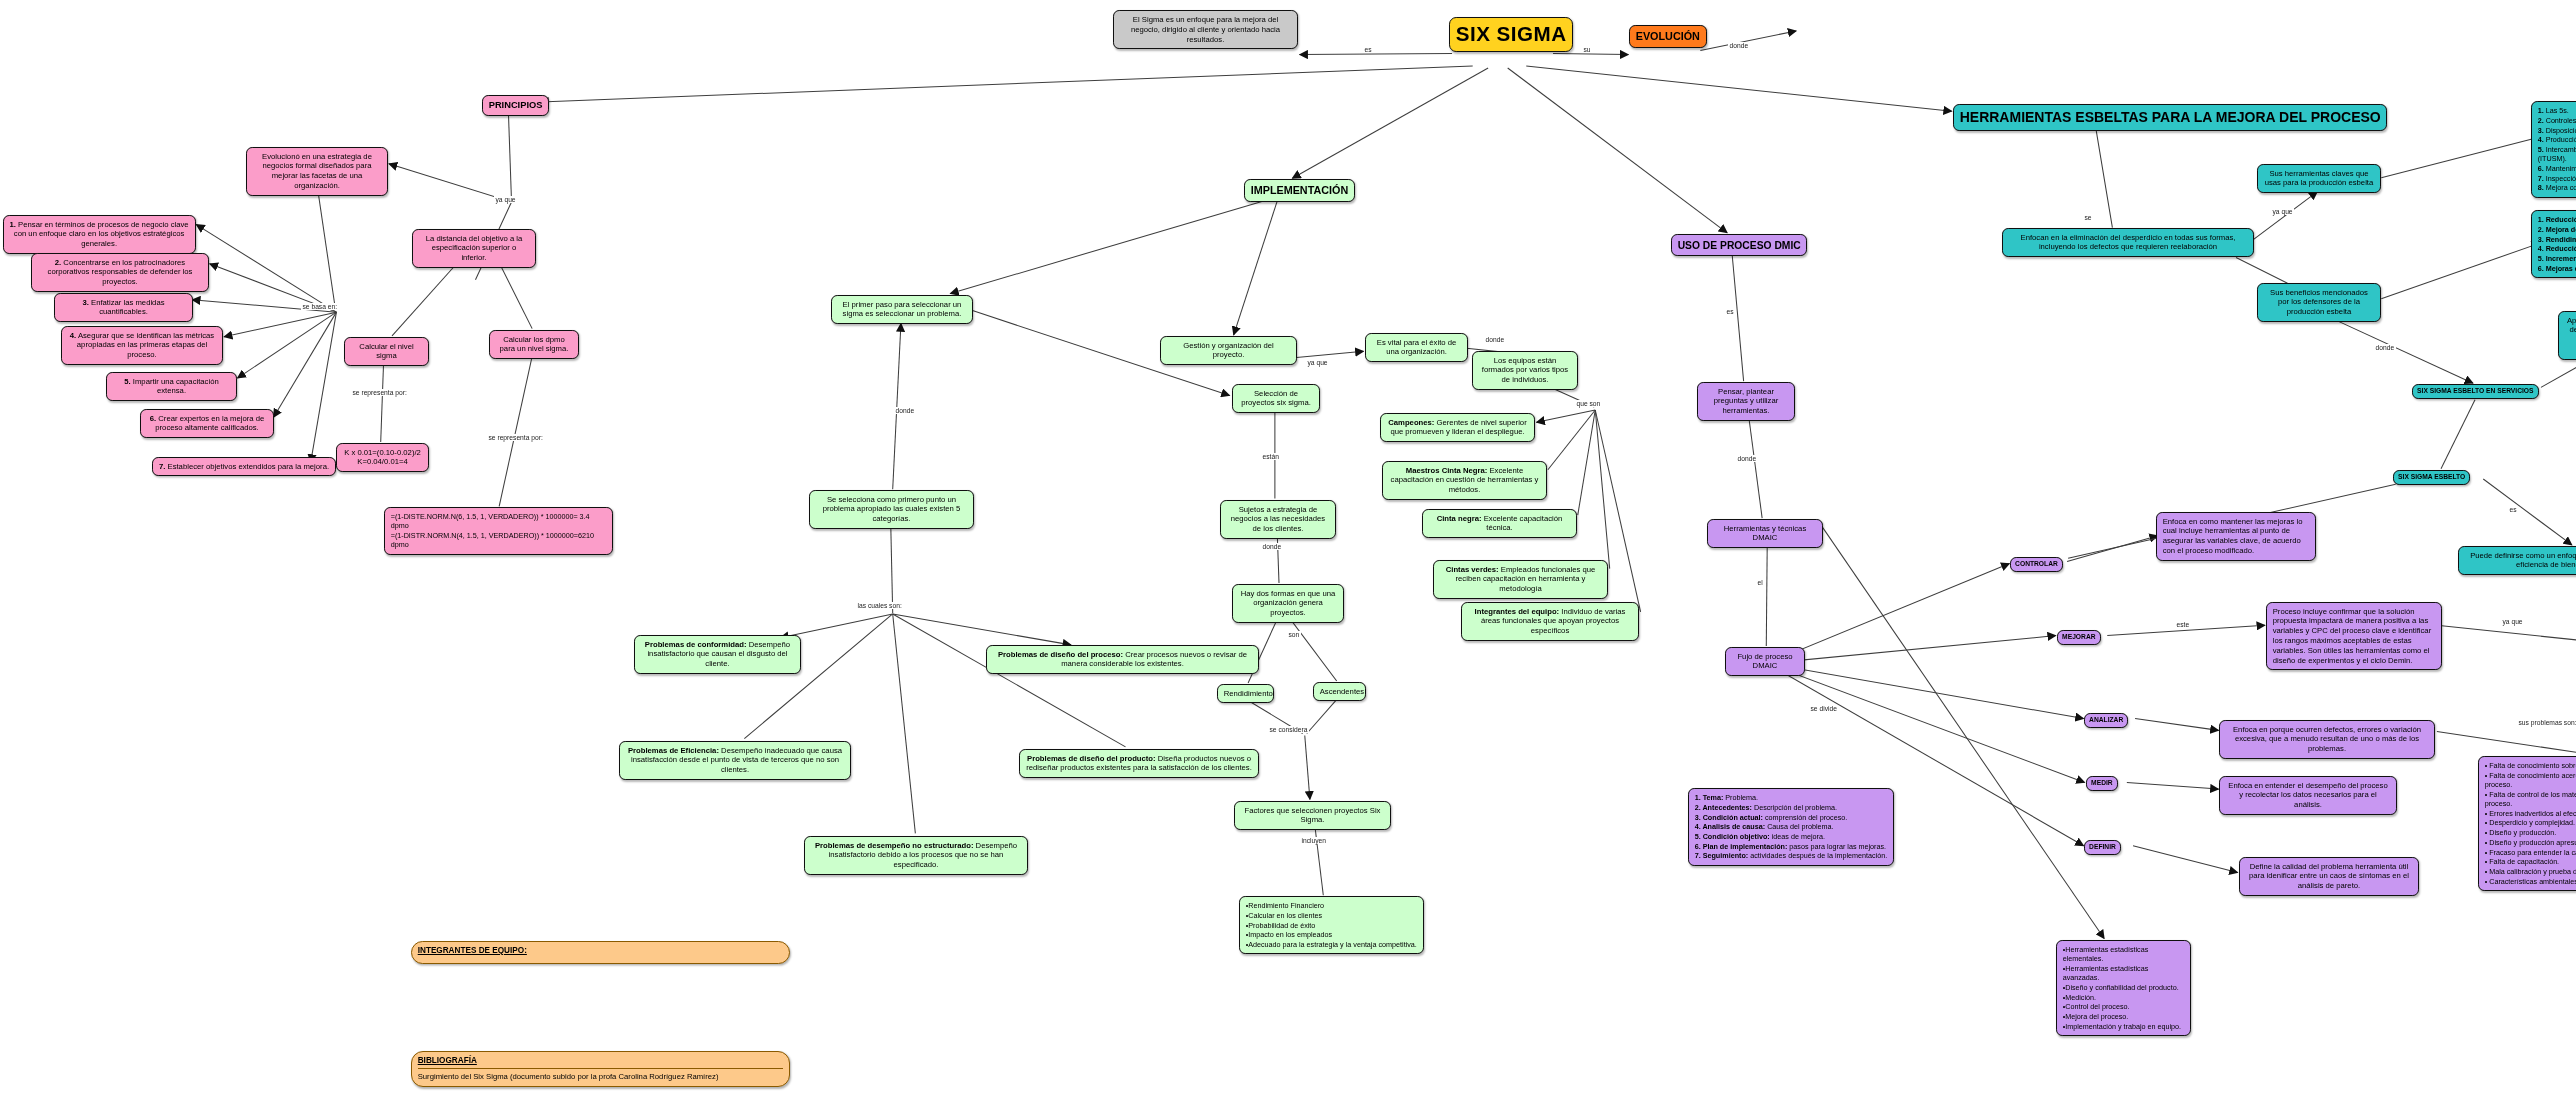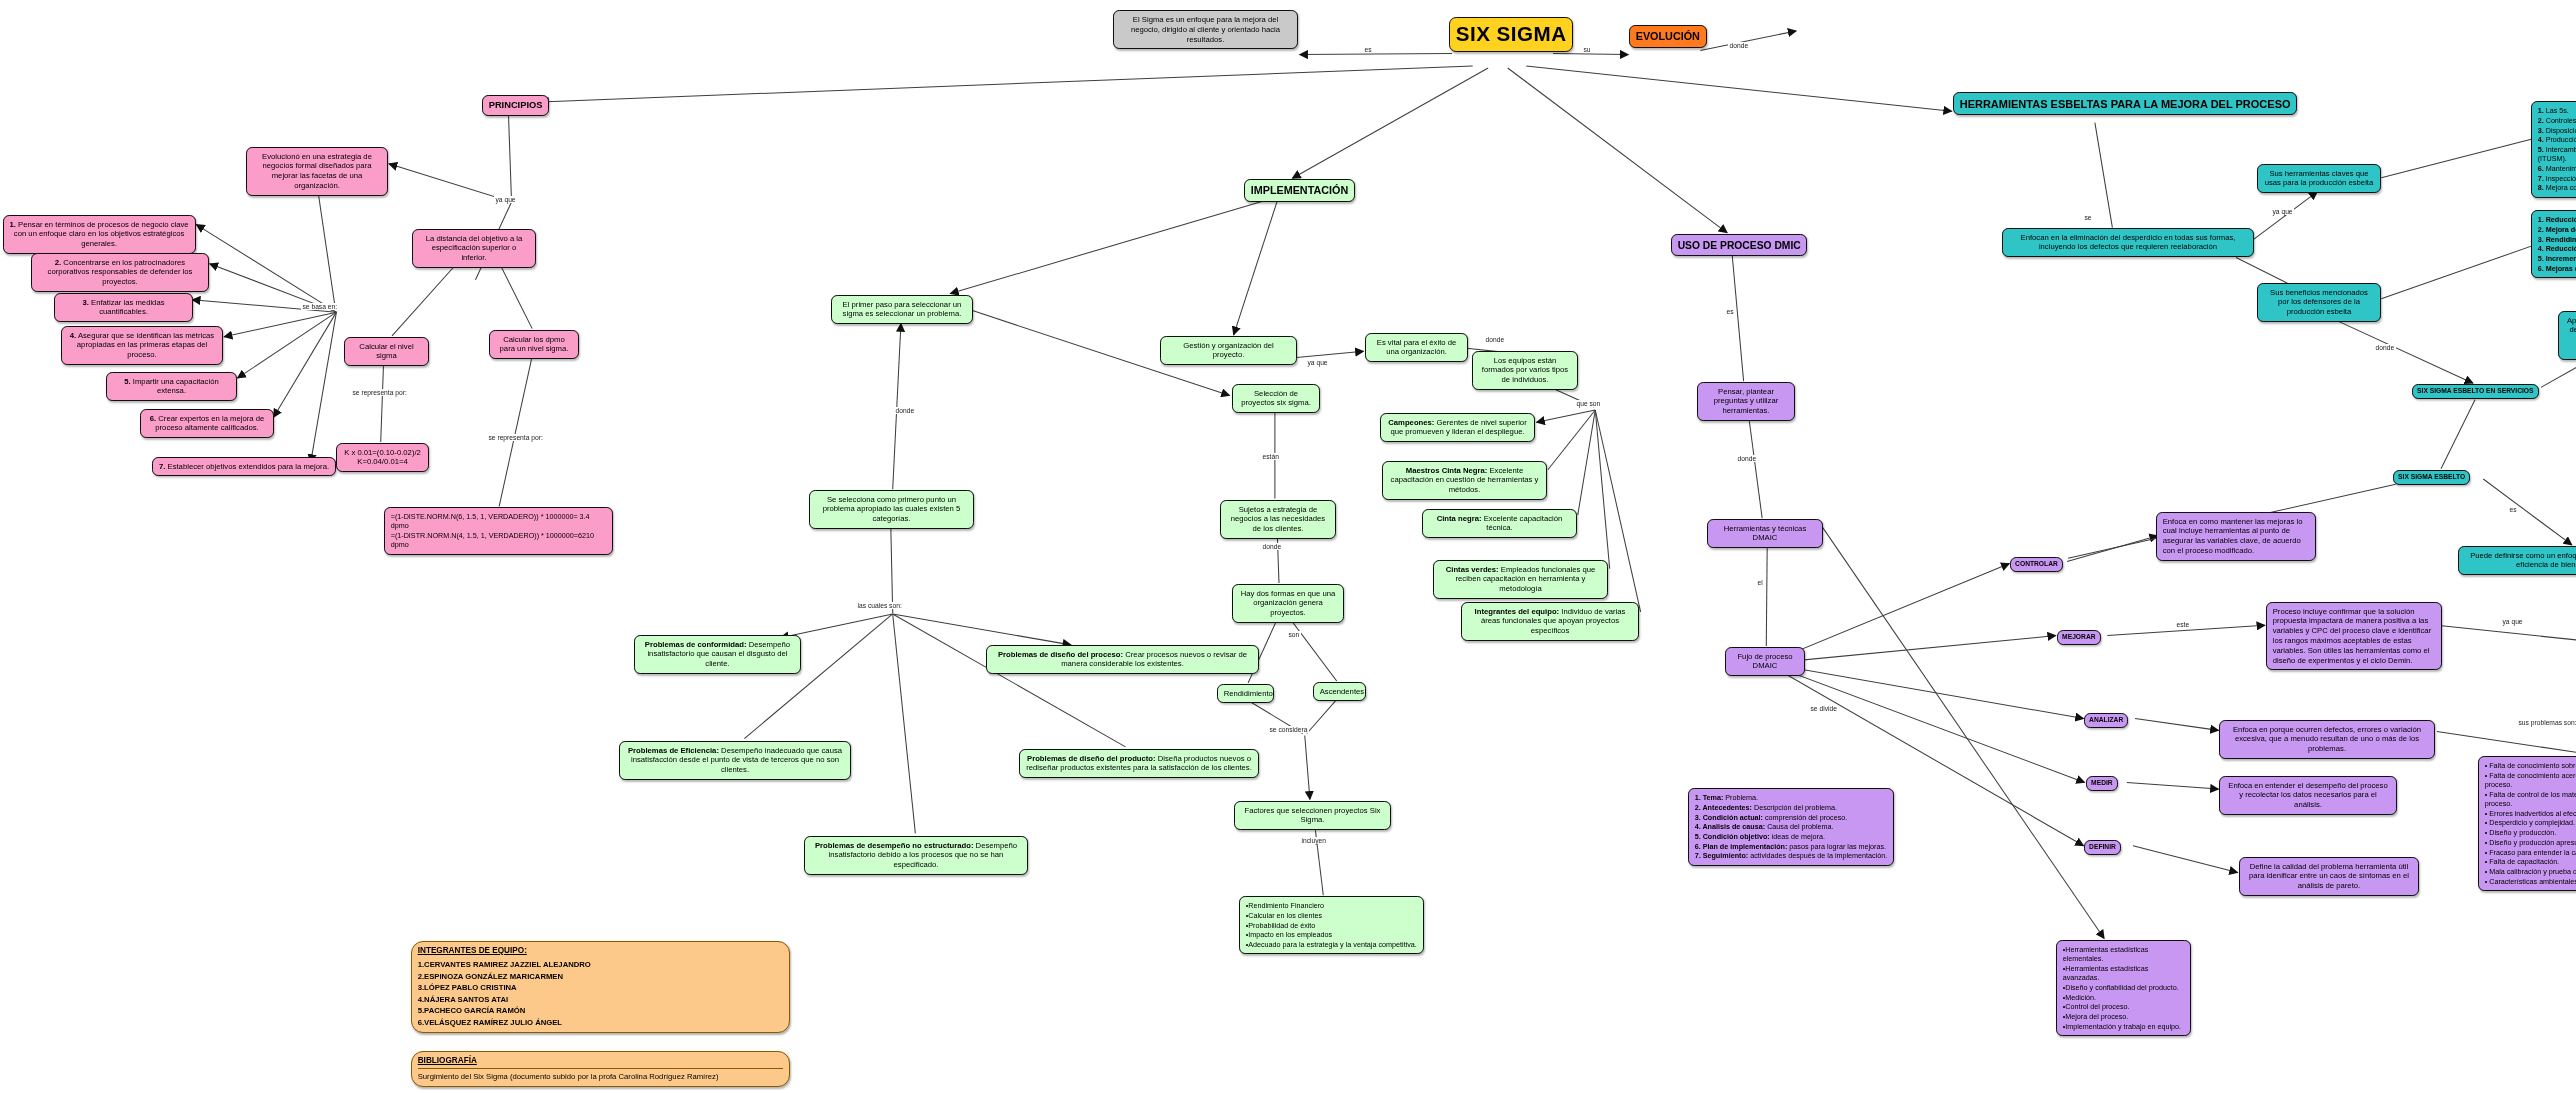--- a/index.html
+++ b/index.html
@@ -233,21 +233,21 @@
       <div>•Implementación y trabajo en equipo.</div>
     </div>
   <span class="lk" style="left:1725px;top:308px">es</span>
   <span class="lk" style="left:1736px;top:455px">donde</span>
   <span class="lk" style="left:1756px;top:579px">el</span>
   <span class="lk" style="left:1809px;top:705px">se divide</span>
   <span class="lk" style="left:2175px;top:621px">este</span>
   <span class="lk" style="left:2517px;top:719px">sus problemas son:</span>
   <span class="lk" style="left:2501px;top:618px">ya que</span>
 
-  <div class="n teal ttl" style="left:1953px;top:92px;font-size:11px">HERRAMIENTAS ESBELTAS PARA LA MEJORA DEL PROCESO</div>
+  <div class="n teal ttl" style="left:1953px;top:104px;font-size:14px">HERRAMIENTAS ESBELTAS PARA LA MEJORA DEL PROCESO</div>
   <div class="n teal" style="left:2002px;top:228px;width:252px">Enfocan en la eliminación del desperdicio en todas sus formas, incluyendo los defectos que requieren reelaboración</div>
   <div class="n teal" style="left:2257px;top:164px;width:124px">Sus herramientas claves que usas para la producción esbelta</div>
   <div class="n teal lst" style="left:2531px;top:101px;width:183px">
       <div><b>1.</b> Las 5s.</div>
       <div><b>2.</b> Controles visuales.</div>
       <div><b>3.</b> Disposición eficiente y trabajo estandarizado.</div>
       <div><b>4.</b> Producción basada en la demanda.</div>
       <div><b>5.</b> Intercambio de troqueles en un solo minuto (ITUSM).</div>
       <div><b>6.</b> Mantenimiento productivo total.</div>
       <div><b>7.</b> Inspección de la fuente.</div>
@@ -268,28 +268,20 @@
   <div class="n teal sm13" style="left:2393px;top:470px">SIX SIGMA ESBELTO</div>
   <div class="n teal" style="left:2458px;top:546px;width:270px">Puede definirse como un enfoque de mejora integrado para aumentar la eficiencia de bienes, servicios y operaciones.</div>
   <span class="lk" style="left:2083px;top:214px">se</span>
   <span class="lk" style="left:2271px;top:208px">ya que</span>
   <span class="lk" style="left:2374px;top:344px">donde</span>
 
   <span class="lk" style="left:2508px;top:506px">es</span>
 
   <div class="n peach" style="left:411px;top:941px;width:379px">
     <div class="bt">INTEGRANTES DE EQUIPO:</div>
-    <div class="members">
-        <div>1.CERVANTES RAMIREZ JAZZIEL ALEJANDRO</div>
-        <div>2.ESPINOZA GONZÁLEZ MARICARMEN</div>
-        <div>3.LÓPEZ PABLO CRISTINA</div>
-        <div>4.NÁJERA SANTOS ATAI</div>
-        <div>5.PACHECO GARCÍA RAMÓN</div>
-        <div>6.VELÁSQUEZ RAMÍREZ JULIO ÁNGEL</div>
-      </div>
   </div>
   <div class="n peach" style="left:411px;top:1051px;width:379px">
     <div class="bt" style="border-bottom:1px solid #8a5a00;padding-bottom:2.1px">BIBLIOGRAFÍA</div>
     <div>Surgimiento del Six Sigma (documento subido por la profa Carolina Rodríguez Ramírez)</div>
   </div>
 
 </div>
 
 
 </body></html>

